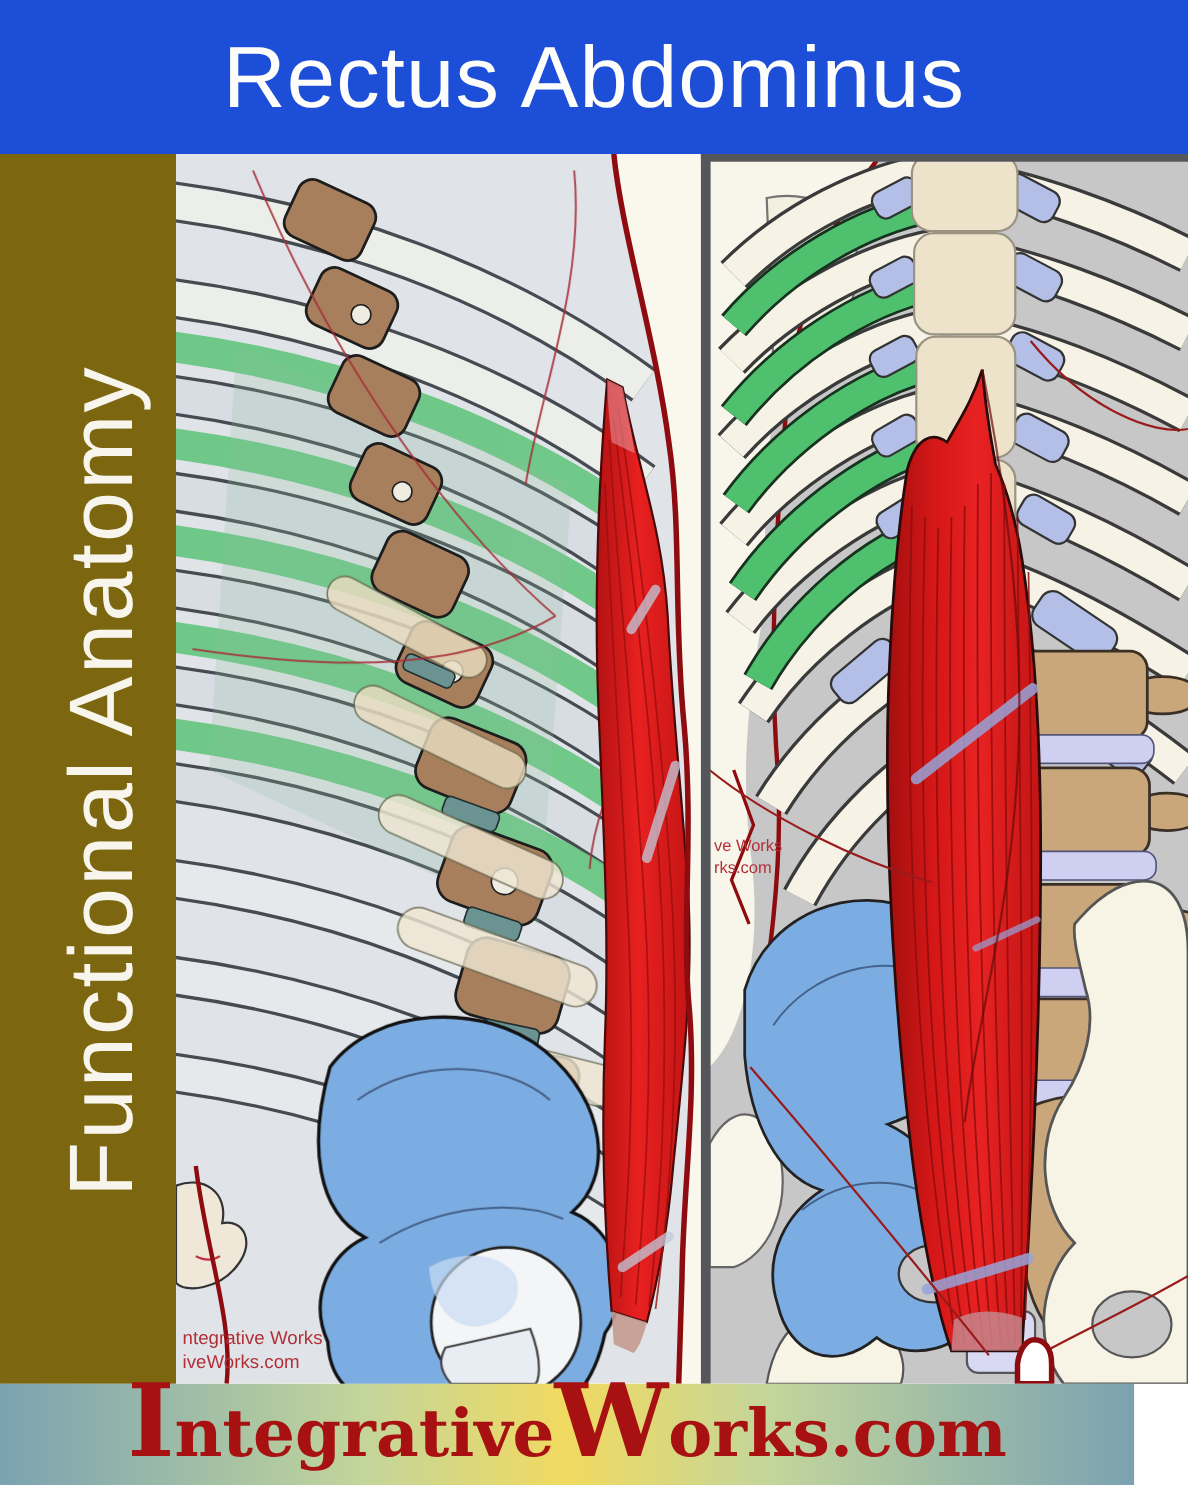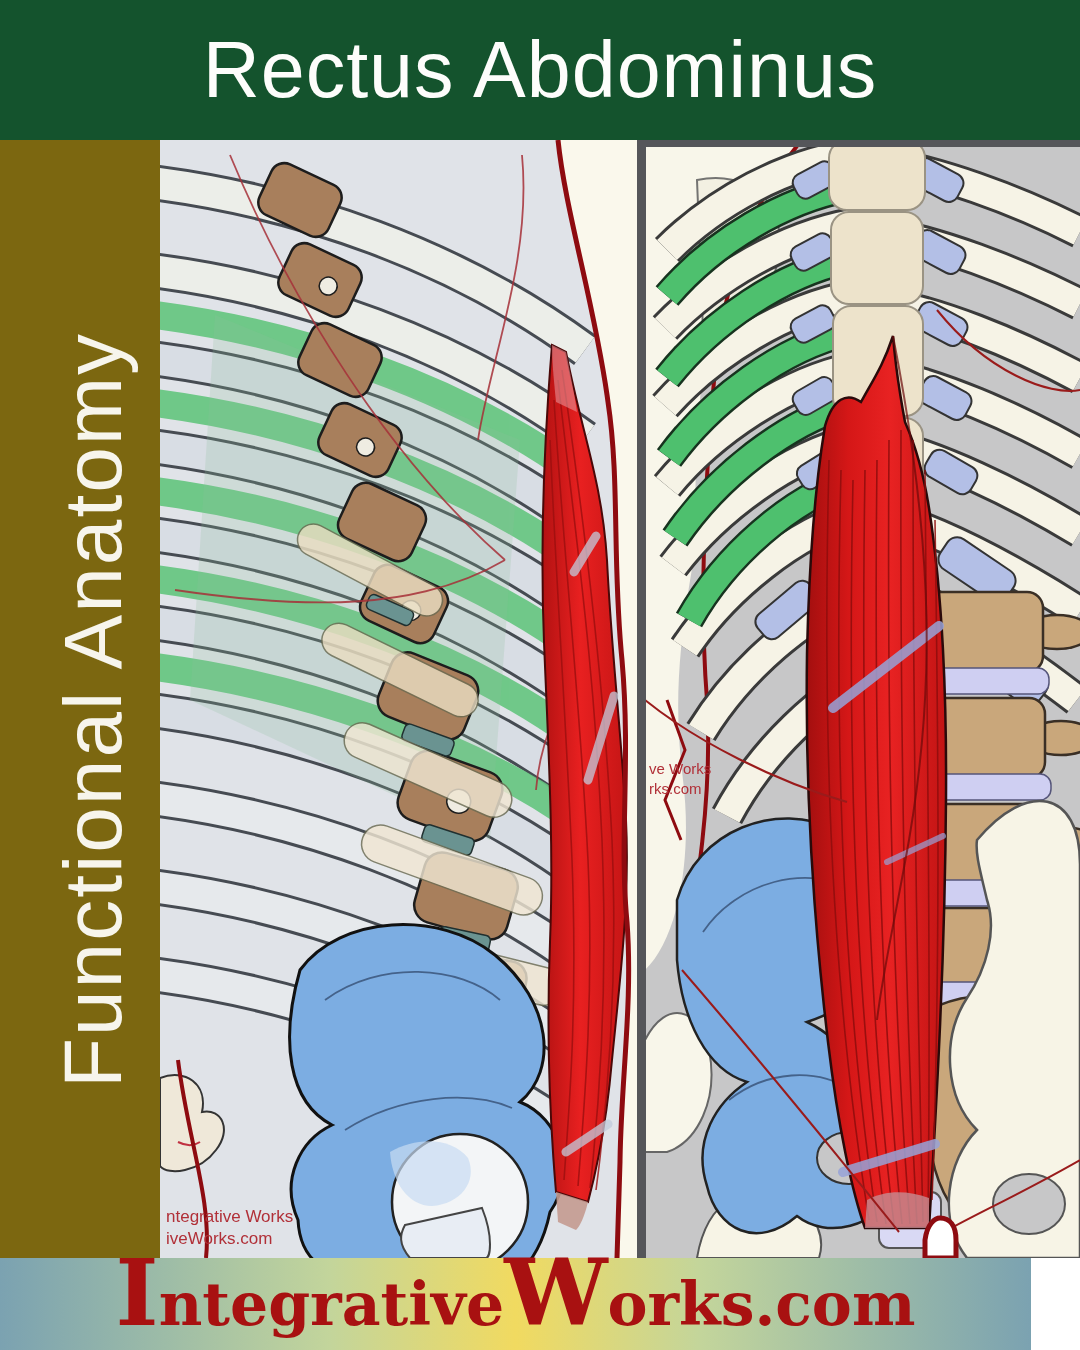--- a/index.html
+++ b/index.html
@@ -1,21 +1,21 @@
 <!DOCTYPE html>
 <html><head>
 <meta charset="utf-8">
 <style>
   html,body{margin:0;padding:0;background:#ffffff;}
   .page{position:relative;width:1080px;height:1350px;overflow:hidden;
         font-family:"Liberation Sans",sans-serif;background:#fff;}
 
   
   .header{position:absolute;left:0;top:0;width:1080px;height:140px;
-          background:#14532d;display:flex;align-items:center;justify-content:center;}
+          background:#1d4ed8;display:flex;align-items:center;justify-content:center;}
   .header .title{color:#FDFDFB;font-size:79px;font-weight:400;letter-spacing:1px;}
 
   
   .sidebar{position:absolute;left:0;top:140px;width:160px;height:1118px;background:#7C6710;}
   .sidebar .vtext{position:absolute;left:58%;top:51%;
           transform:translate(-50%,-50%) rotate(-90deg);
           transform-origin:center;white-space:nowrap;
           color:#F7F5EC;font-size:82px;font-weight:400;letter-spacing:2px;}
 
   

